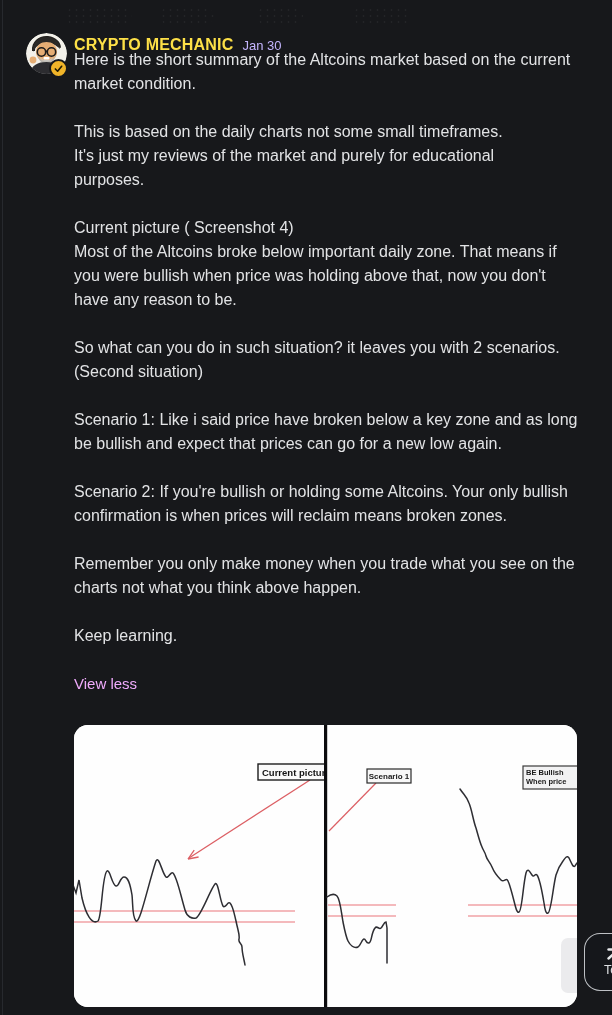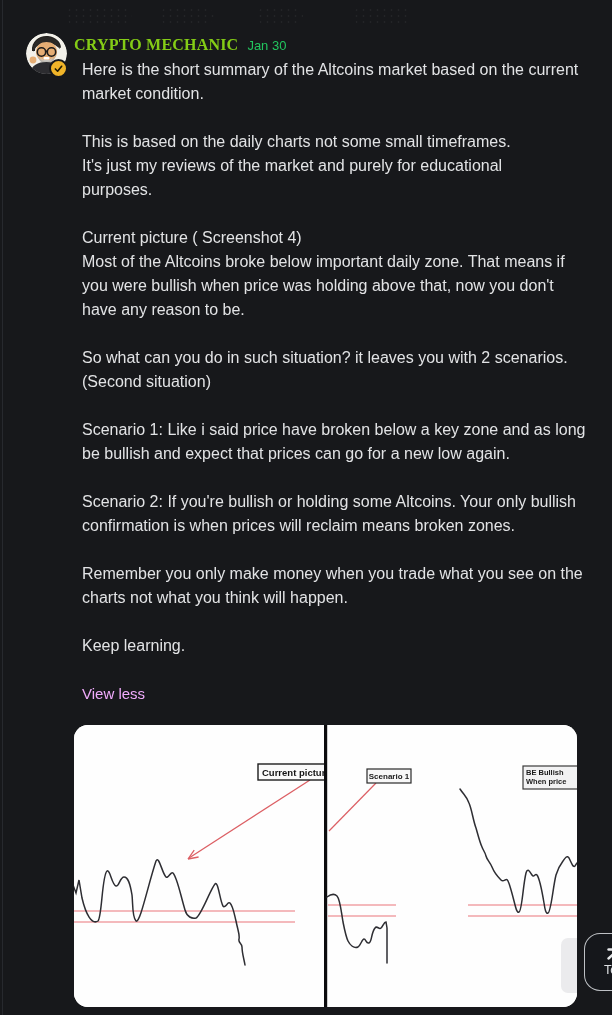--- a/index.html
+++ b/index.html
@@ -28,24 +28,24 @@
   .badge{
     position:absolute;left:23px;top:26px;width:15px;height:15px;border-radius:50%;
     background:#f0b429;border:2px solid #17181b;
     display:flex;align-items:center;justify-content:center;
   }
   .badge svg{display:block;}
   .post-header{
     position:absolute;left:74px;top:36px;display:flex;align-items:baseline;gap:9px;
     white-space:nowrap;
   }
-  .author{font-size:16px;font-weight:bold;color:#84cc16;letter-spacing:.2px;cursor:pointer;font-family:Liberation Serif, serif;}
-  .date{font-size:13px;color:#22c55e;}
-  
-  .post-body{position:absolute;left:74px;top:58px;width:520px;color:#e2e3e5;margin-left:8px;}
+  .author{font-size:16px;font-weight:bold;color:#fde047;letter-spacing:.2px;cursor:pointer;}
+  .date{font-size:13px;color:#c4b5fd;}
+  
+  .post-body{position:absolute;left:74px;top:48px;width:520px;color:#e2e3e5;}
   .para{margin:0 0 24px 0;}
   .para .line{font-size:16px;line-height:24px;white-space:nowrap;}
   .view-less{
     display:inline-block;margin-top:2px;font-size:15px;line-height:20px;
     color:#f0abfc;cursor:pointer;
   }
   
   .attachment{
     position:absolute;left:74px;top:725px;width:503px;height:282px;
     background:#fefefe;border-radius:14px;overflow:hidden;cursor:pointer;
@@ -137,21 +137,21 @@
       <div class="para">
         <div class="line">Scenario 1: Like i said price have broken below a key zone and as long</div>
         <div class="line">be bullish and expect that prices can go for a new low again.</div>
       </div>
       <div class="para">
         <div class="line">Scenario 2: If you're bullish or holding some Altcoins. Your only bullish</div>
         <div class="line">confirmation is when prices will reclaim means broken zones.</div>
       </div>
       <div class="para">
         <div class="line">Remember you only make money when you trade what you see on the</div>
-        <div class="line">charts not what you think will happen.</div>
+        <div class="line">charts not what you think above happen.</div>
       </div>
       <div class="para">
         <div class="line">Keep learning.</div>
       </div>
     </div>
   <span class="view-less">View less</span>
 </div>
 
 <figure class="attachment" style="margin:0">
   <svg width="503" height="282" viewBox="0 0 503 282">

